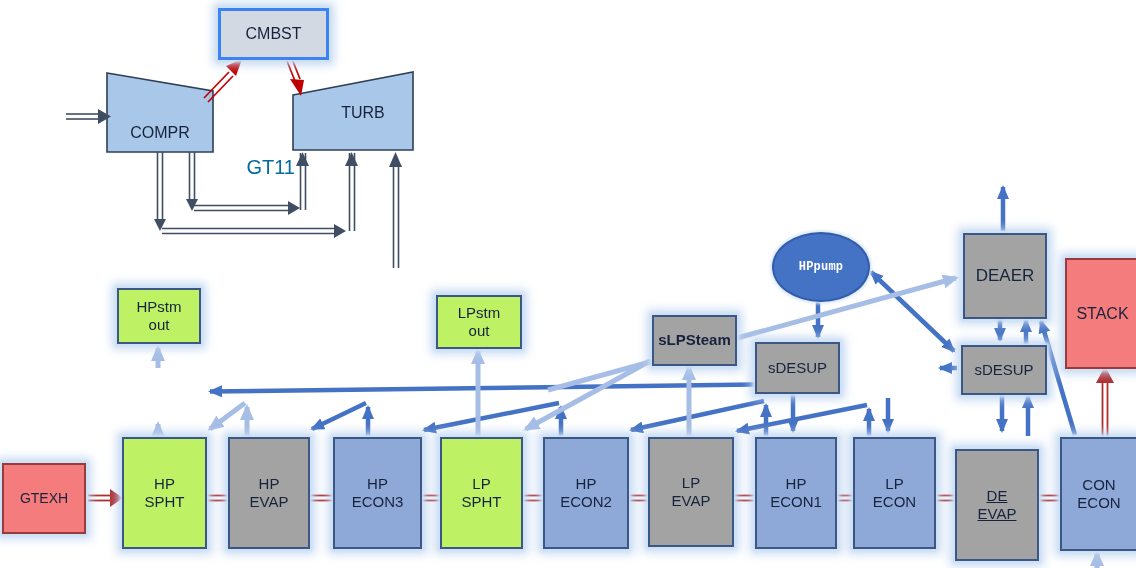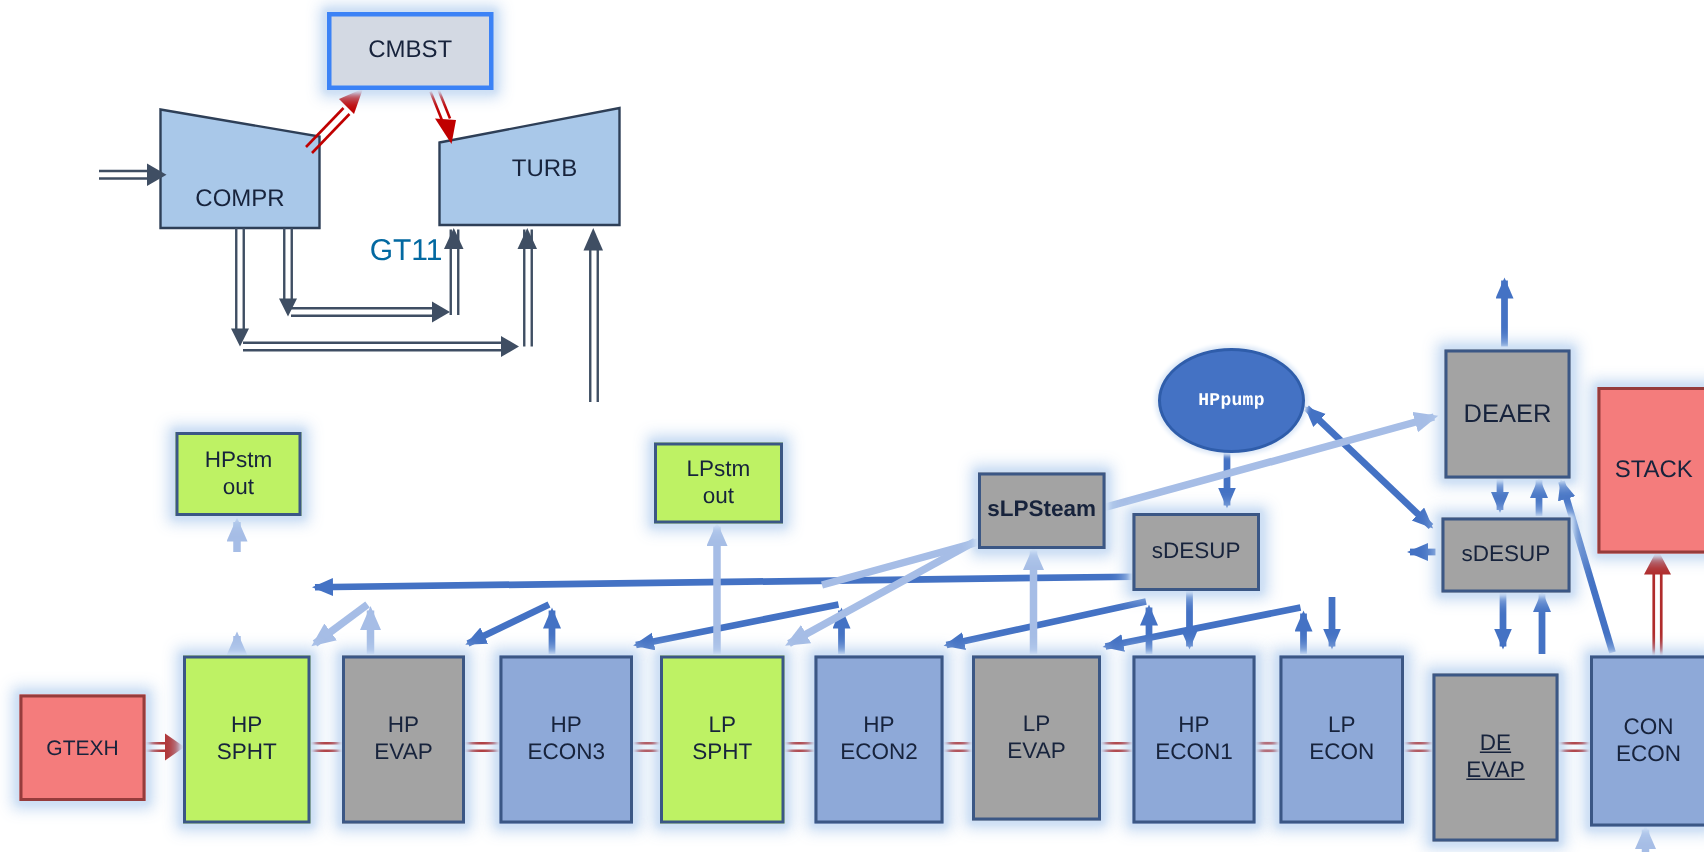--- a/index.html
+++ b/index.html
@@ -177,21 +177,21 @@
     <span>DEAER</span>
   </div>
   <div class="blk gray" style="left:961px;top:345px;width:82px;height:46px;">
     <span>sDESUP</span>
   </div>
 
   <div class="pump" style="left:772px;top:232px;width:94px;height:66px;font-family:Liberation Mono, monospace;">
     <span>HPpump</span>
   </div>
 
-  <div class="blk red" style="left:13px;top:463px;width:80px;height:67px;font-size:14px;">
+  <div class="blk red" style="left:2px;top:463px;width:80px;height:67px;font-size:14px;">
     <span>GTEXH</span>
   </div>
   <div class="blk red" style="left:1065px;top:258px;width:71px;height:107px;font-size:16px;">
     <span>STACK</span>
   </div>
 
   <div class="blk light" style="left:122px;top:437px;width:81px;height:108px;">
     <span>HP</span>
     <span>SPHT</span>
   </div>

